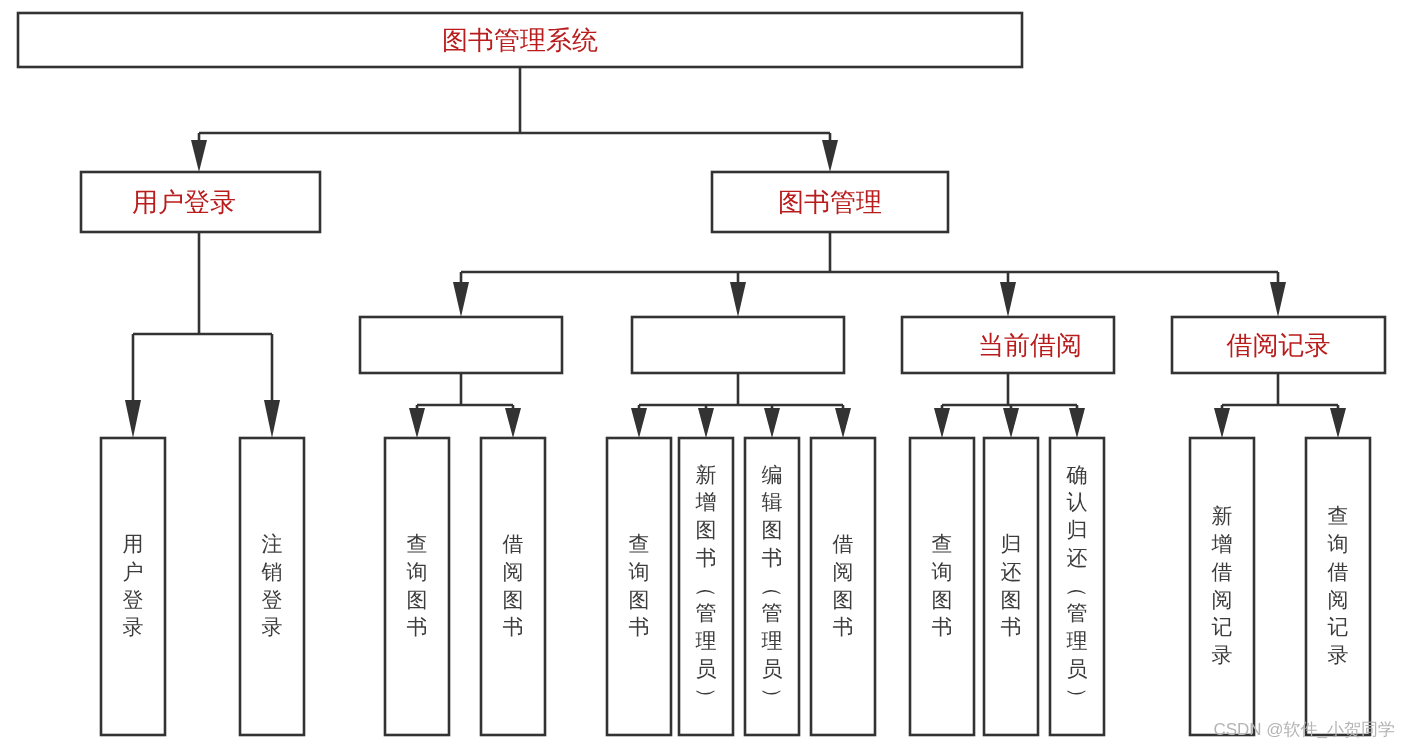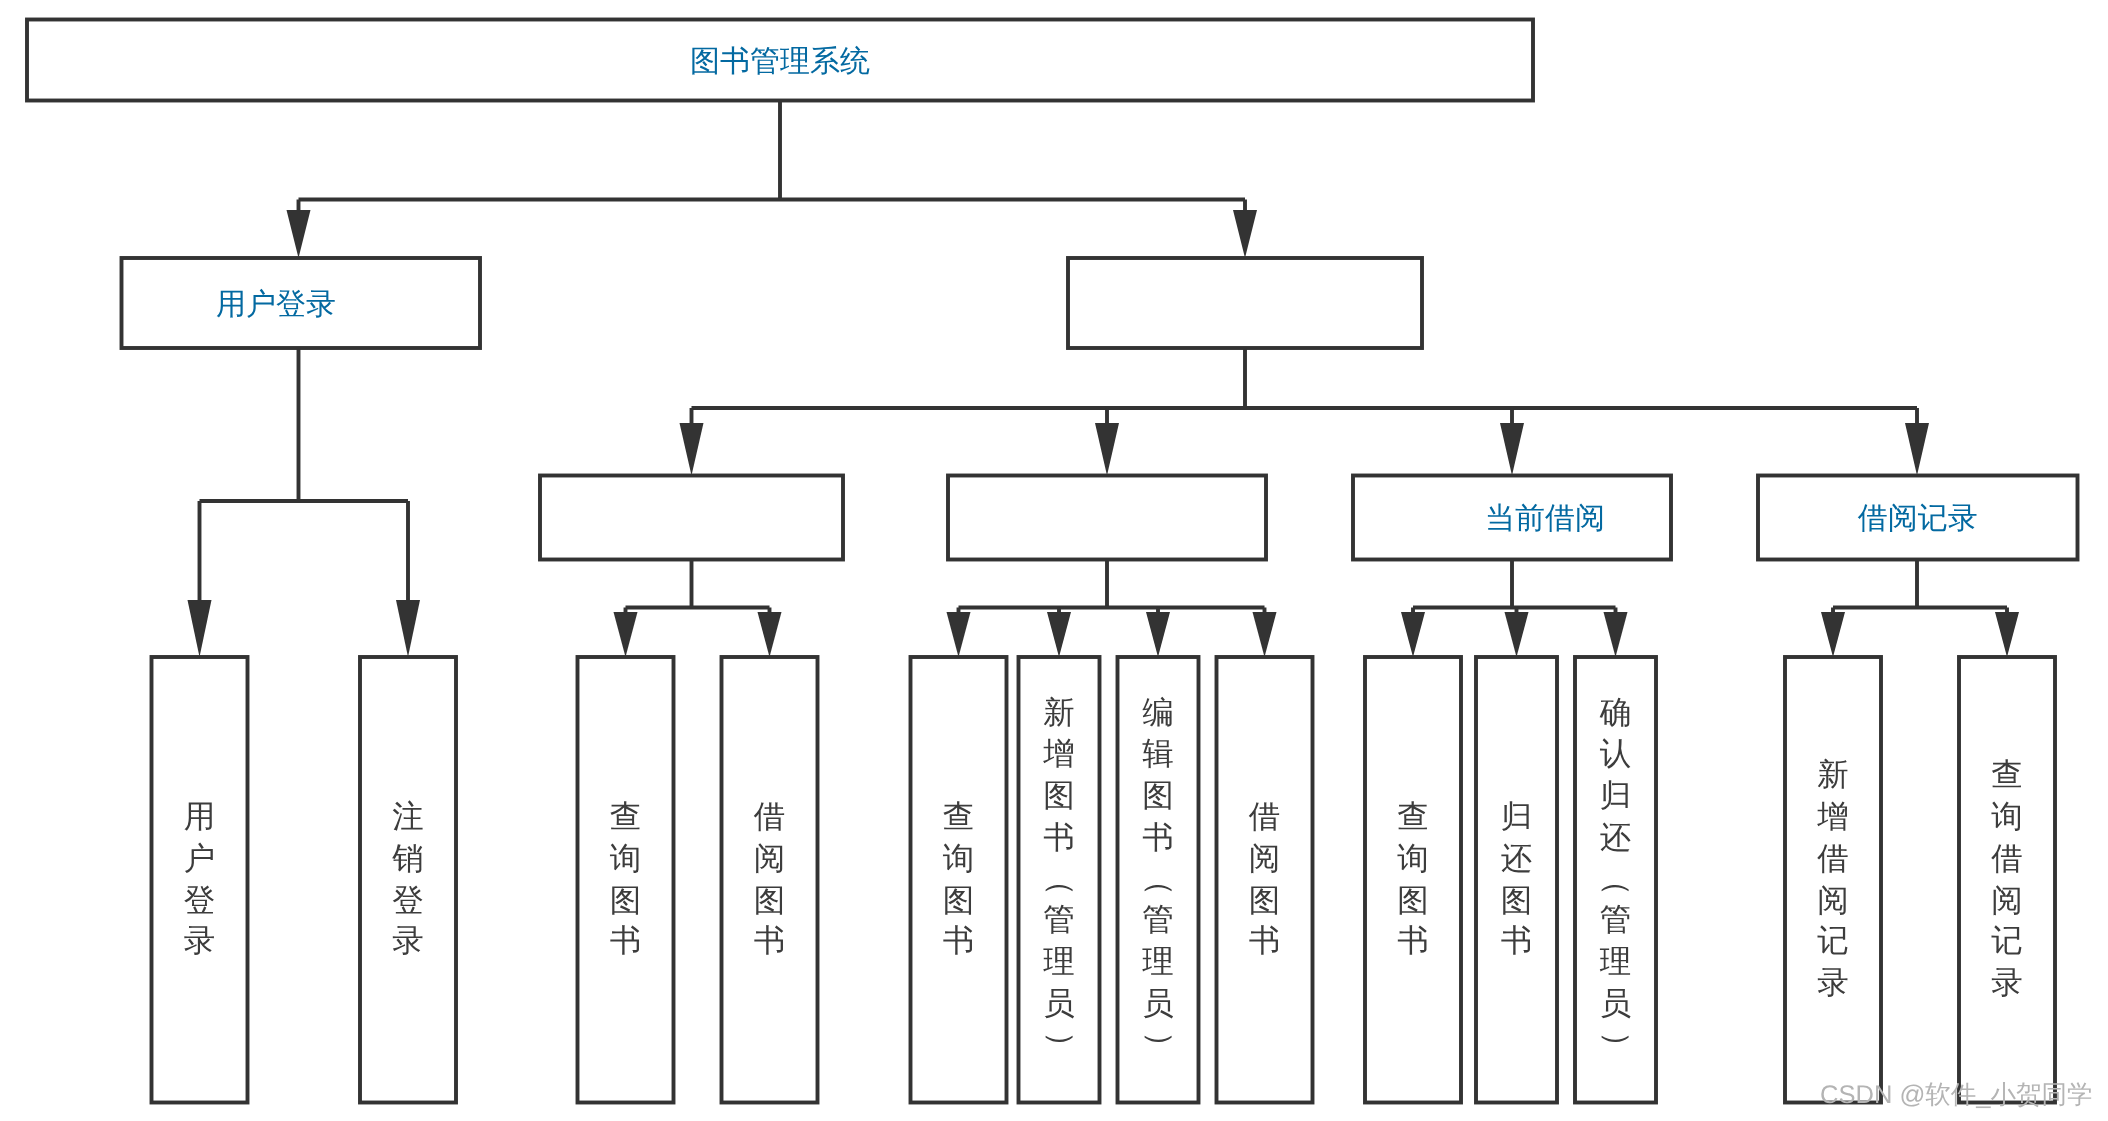--- a/index.html
+++ b/index.html
@@ -57,23 +57,23 @@
     display: block;
   }
   .vlabel span.rot {
     transform: rotate(90deg);
   }
   .hlabel {
     position: absolute;
     display: flex;
     align-items: center;
     justify-content: center;
-    color: #0369a1;
+    color: #b91c1c;
     font-family: "DejaVu Sans", "Liberation Sans", sans-serif;
-    font-size: 20px;
+    font-size: 26px;
     pointer-events: none;
   }
   .watermark {
     position: absolute;
     right: 10px;
     bottom: 6px;
     color: #b4b4b4;
     font-size: 17px;
     font-family: Liberation Sans, sans-serif;
     white-space: nowrap;
@@ -171,20 +171,21 @@
       <rect class="node-box" x="984" y="438" width="54" height="297"></rect>
       <rect class="node-box" x="1050" y="438" width="54" height="297"></rect>
       <rect class="node-box" x="1190" y="438" width="64" height="297"></rect>
       <rect class="node-box" x="1306" y="438" width="64" height="297"></rect>
     </g>
   </svg>
 
   <div class="hlabel" style="left:18px; top:13px; width:1004px; height:54px;">图书管理系统</div>
 
   <div class="hlabel" style="left:81px; top:172px; width:206px; height:60px;">用户登录</div>
+  <div class="hlabel" style="left:712px; top:172px; width:236px; height:60px;">图书管理</div>
 
   <div class="hlabel" style="left:902px; top:317px; width:256px; height:56px;">当前借阅</div>
   <div class="hlabel" style="left:1172px; top:317px; width:213px; height:56px;">借阅记录</div>
 
   <div class="vlabel" style="left:101px; top:438px; width:64px; height:297px;"><span>用</span><span>户</span><span>登</span><span>录</span></div>
   <div class="vlabel" style="left:240px; top:438px; width:64px; height:297px;"><span>注</span><span>销</span><span>登</span><span>录</span></div>
   <div class="vlabel" style="left:385px; top:438px; width:64px; height:297px;"><span>查</span><span>询</span><span>图</span><span>书</span></div>
   <div class="vlabel" style="left:481px; top:438px; width:64px; height:297px;"><span>借</span><span>阅</span><span>图</span><span>书</span></div>
   <div class="vlabel" style="left:607px; top:438px; width:64px; height:297px;"><span>查</span><span>询</span><span>图</span><span>书</span></div>
   <div class="vlabel" style="left:679px; top:438px; width:54px; height:297px;"><span>新</span><span>增</span><span>图</span><span>书</span><span class="rot">（</span><span>管</span><span>理</span><span>员</span><span class="rot">）</span></div>

